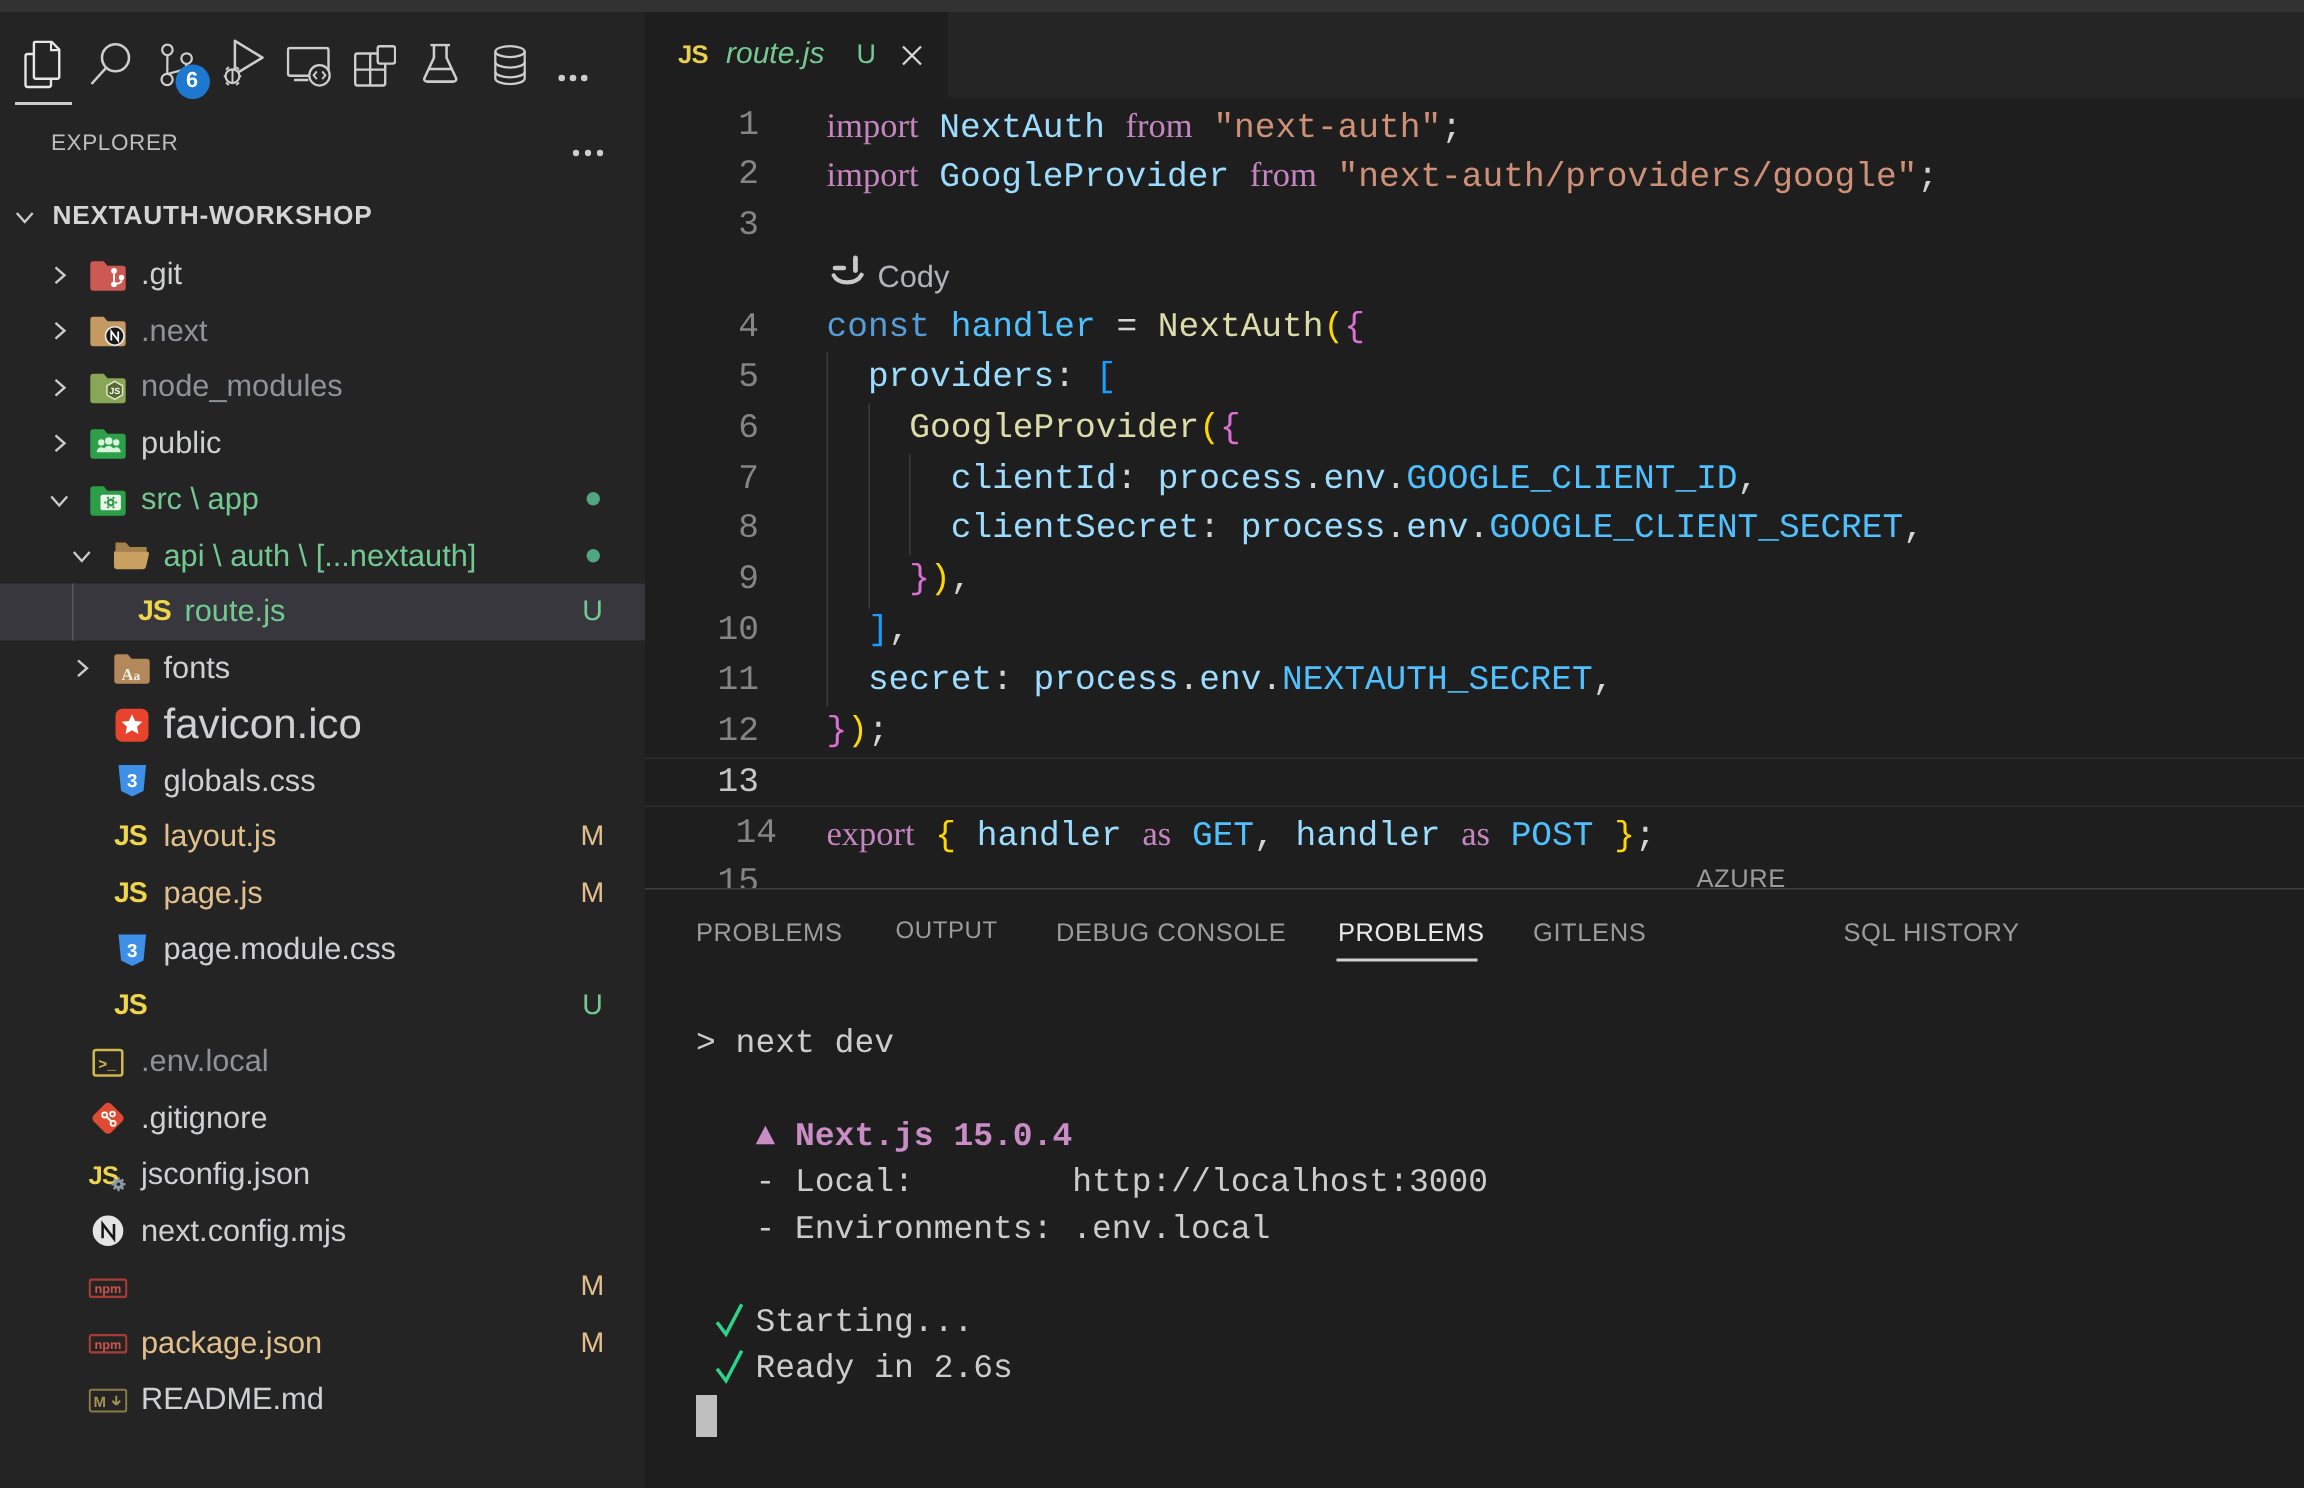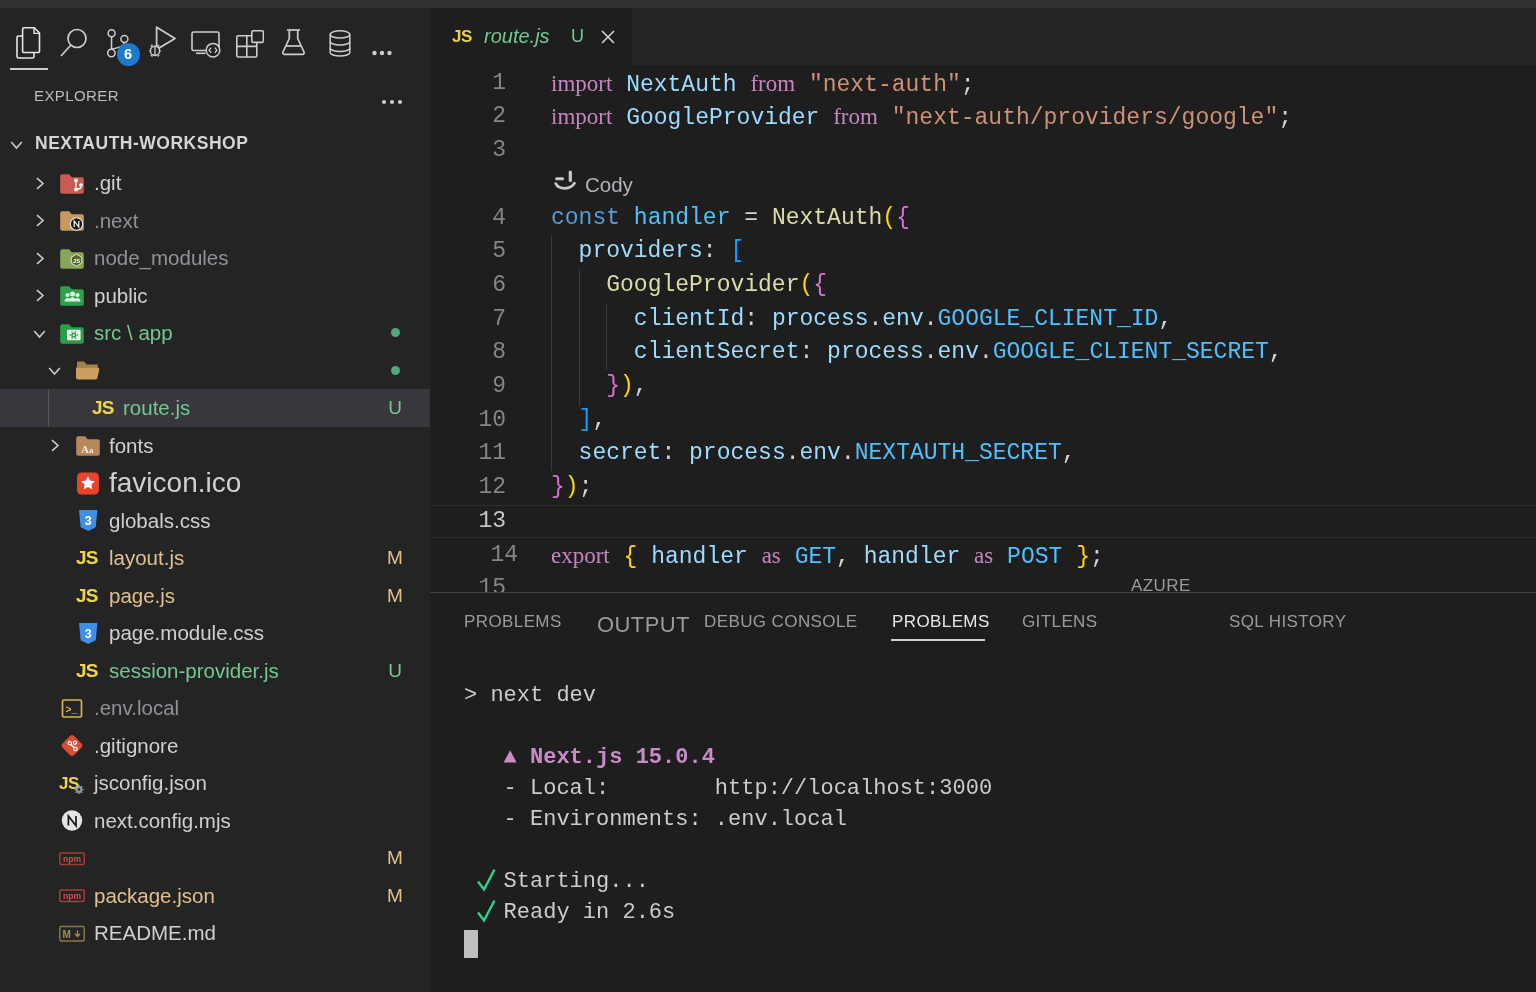--- a/index.html
+++ b/index.html
@@ -144,20 +144,21 @@
     <div style="position:absolute;left:391px;top:14.2px;width:9px;height:9px;border-radius:50%;background:#52a57e"></div>
   </div>
 <div style="position:absolute;left:0;top:351.75px;width:430px;height:37.5px;">
     <div style="position:absolute;left:46px;top:10.5px"><svg width="17" height="17" viewBox="0 0 17 17">
         <polyline points="3.2,6 8.5,12 13.8,6" stroke="#cbcbcb" stroke-width="1.6" fill="none"></polyline>
       </svg></div>
     <div style="position:absolute;left:75px;top:7.5px"><svg width="26" height="23" viewBox="0 0 26 23">
         <path d="M2 2.6h6.9l2.6 3h11.3v3.2H2z" fill="#a5824a"></path>
         <path d="M1 8.6h21.6a1.7 1.7 0 0 1 1.65 2.1l-1.9 8.2a2.1 2.1 0 0 1-2.05 1.6H3.1a2.1 2.1 0 0 1-2.1-2.1z" fill="#c9a05f"></path>
       </svg></div>
+    <div style="position:absolute;left:109px;top:0;line-height:37.5px;font-size:20.5px;color:#73c991;white-space:nowrap">api \ auth \ [...nextauth]</div>
     <div style="position:absolute;left:391px;top:14.2px;width:9px;height:9px;border-radius:50%;background:#52a57e"></div>
   </div>
 <div style="position:absolute;left:0;top:389.25px;width:430px;height:37.5px;background:#37373d;">
     <div style="position:absolute;left:48px;top:0;width:1px;height:37.5px;background:#585858"></div>
     <div style="position:absolute;left:92px;top:7px;line-height:23px"><span style="font-family:'Liberation Sans',sans-serif;font-weight:bold;color:#efd54b;font-size:19px;letter-spacing:-0.8px">JS</span></div>
     <div style="position:absolute;left:123px;top:0;line-height:37.5px;font-size:20.5px;color:#73c991;white-space:nowrap">route.js</div>
     <div style="position:absolute;left:381px;top:0;width:28px;text-align:center;line-height:37.5px;font-size:19px;color:#73c991">U</div>
   </div>
 <div style="position:absolute;left:0;top:426.75px;width:430px;height:37.5px;">
     <div style="position:absolute;left:46px;top:10.5px"><svg width="17" height="17" viewBox="0 0 17 17">
@@ -196,21 +197,20 @@
   </div>
 <div style="position:absolute;left:0;top:614.25px;width:430px;height:37.5px;">
     <div style="position:absolute;left:75px;top:7.5px"><svg width="26" height="23" viewBox="0 0 26 23">
         <path d="M4 1h18.4l-1.7 17.3-7.5 3.7-7.5-3.7z" fill="#3e8fe8"></path>
         <text x="13.2" y="15.8" font-size="12.5" font-weight="bold" fill="#fff" text-anchor="middle" font-family="Liberation Sans">3</text>
       </svg></div>
     <div style="position:absolute;left:109px;top:0;line-height:37.5px;font-size:20.5px;color:#cfd0d2;white-space:nowrap">page.module.css</div>
   </div>
 <div style="position:absolute;left:0;top:651.75px;width:430px;height:37.5px;">
     <div style="position:absolute;left:76px;top:7px;line-height:23px"><span style="font-family:'Liberation Sans',sans-serif;font-weight:bold;color:#efd54b;font-size:19px;letter-spacing:-0.8px">JS</span></div>
-    <div style="position:absolute;left:109px;top:0;line-height:37.5px;font-size:20.5px;color:#73c991;white-space:nowrap">session-provider.js</div>
     <div style="position:absolute;left:381px;top:0;width:28px;text-align:center;line-height:37.5px;font-size:19px;color:#73c991">U</div>
   </div>
 <div style="position:absolute;left:0;top:689.25px;width:430px;height:37.5px;">
     <div style="position:absolute;left:59px;top:7.5px"><svg width="26" height="23" viewBox="0 0 26 23">
         <rect x="3.5" y="3" width="19" height="17" rx="1.5" fill="none" stroke="#d2b74e" stroke-width="1.7"></rect>
         <text x="6.5" y="15.5" font-size="10" font-weight="bold" fill="#d2b74e" font-family="Liberation Mono">&gt;_</text>
       </svg></div>
     <div style="position:absolute;left:94px;top:0;line-height:37.5px;font-size:20.5px;color:#8f9398;white-space:nowrap">.env.local</div>
   </div>
 <div style="position:absolute;left:0;top:726.75px;width:430px;height:37.5px;">
@@ -314,21 +314,21 @@
 <div class="mono" style="position:absolute;left:551px;top:538.5px;height:33.7px;line-height:33.7px;white-space:pre;color:#d4d4d4"><span class="kw">export</span> <span class="b1">{</span> <span class="vb">handler</span> <span class="kw">as</span> <span class="cb">GET</span><span class="p">,</span> <span class="vb">handler</span> <span class="kw">as</span> <span class="cb">POST</span> <span class="b1">}</span><span class="p">;</span></div>
 <div class="mono" style="position:absolute;left:430px;top:572.1px;width:76px;height:33.7px;line-height:33.7px;text-align:right;color:#858585">15</div>
 <div style="position:absolute;left:554px;top:169.8px"><svg width="22" height="22" viewBox="0 0 22 22">
       <path d="M2.6 8.7h6" stroke="#c9c9c9" stroke-width="3" stroke-linecap="round" fill="none"></path>
       <path d="M16.3 2v8.4" stroke="#c9c9c9" stroke-width="3.2" stroke-linecap="round" fill="none"></path>
       <path d="M1.8 13.6c3 6.2 15 6.4 18.6-.4" stroke="#c9c9c9" stroke-width="2.8" stroke-linecap="round" fill="none"></path>
     </svg></div>
 <div style="position:absolute;left:585px;top:167.8px;height:33.7px;line-height:33.7px;font-size:20.5px;color:#b0b3b8">Cody</div>
 <div style="position:absolute;left:430px;top:592px;width:1106px;height:400px;background:#1e1e1e;border-top:1.5px solid #3f3f3f"></div>
 <div style="position:absolute;left:464px;top:612px;font-size:17px;letter-spacing:0.4px;color:#9b9b9b">PROBLEMS</div>
-<div style="position:absolute;left:597px;top:612px;font-size:22px;letter-spacing:0.4px;color:#9b9b9b">OUTPUT</div>
+<div style="position:absolute;left:597px;top:612px;font-size:16px;letter-spacing:0.4px;color:#9b9b9b">OUTPUT</div>
 <div style="position:absolute;left:704px;top:612px;font-size:17px;letter-spacing:0.4px;color:#9b9b9b">DEBUG CONSOLE</div>
 <div style="position:absolute;left:892px;top:612px;font-size:17px;letter-spacing:0.4px;color:#e8e8e8">PROBLEMS</div>
 <div style="position:absolute;left:1022px;top:612px;font-size:17px;letter-spacing:0.4px;color:#9b9b9b">GITLENS</div>
 <div style="position:absolute;left:1131px;top:576px;font-size:17px;letter-spacing:0.4px;color:#9b9b9b">AZURE</div>
 <div style="position:absolute;left:1229px;top:612px;font-size:17px;letter-spacing:0.4px;color:#9b9b9b">SQL HISTORY</div>
 <div style="position:absolute;left:891px;top:639px;width:94px;height:2px;background:#d0d0d0"></div>
 <div class="tmono" style="position:absolute;left:464px;top:680.0px;height:31.0px;line-height:31.0px;white-space:pre">&gt; next dev</div>
 <div class="tmono" style="position:absolute;left:464px;top:742.0px;height:31.0px;line-height:31.0px;white-space:pre"><span class="mag">   ▲ Next.js 15.0.4</span></div>
 <div class="tmono" style="position:absolute;left:464px;top:773.0px;height:31.0px;line-height:31.0px;white-space:pre">   - Local:        http://localhost:3000</div>
 <div class="tmono" style="position:absolute;left:464px;top:804.0px;height:31.0px;line-height:31.0px;white-space:pre">   - Environments: .env.local</div>

